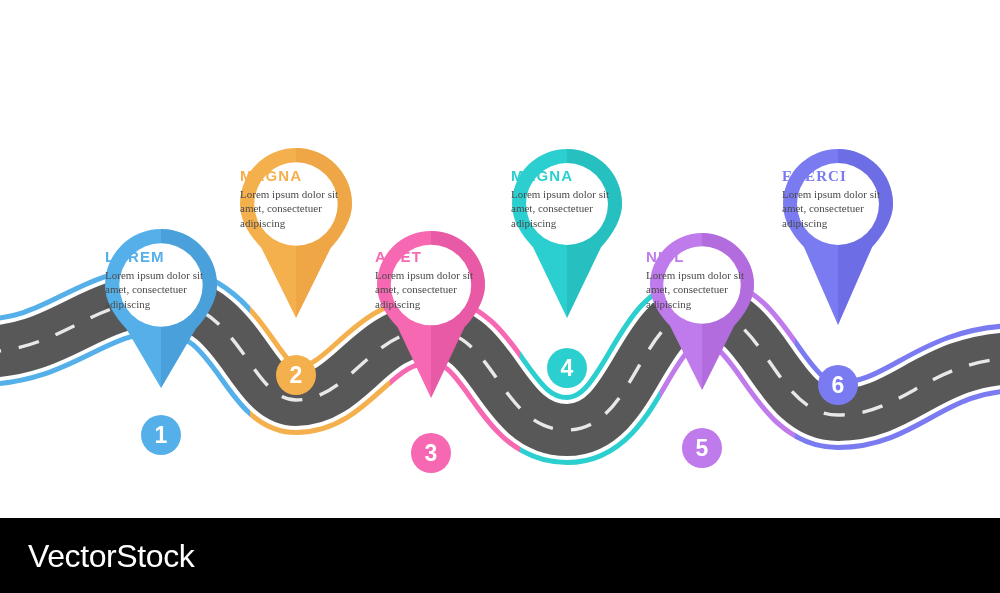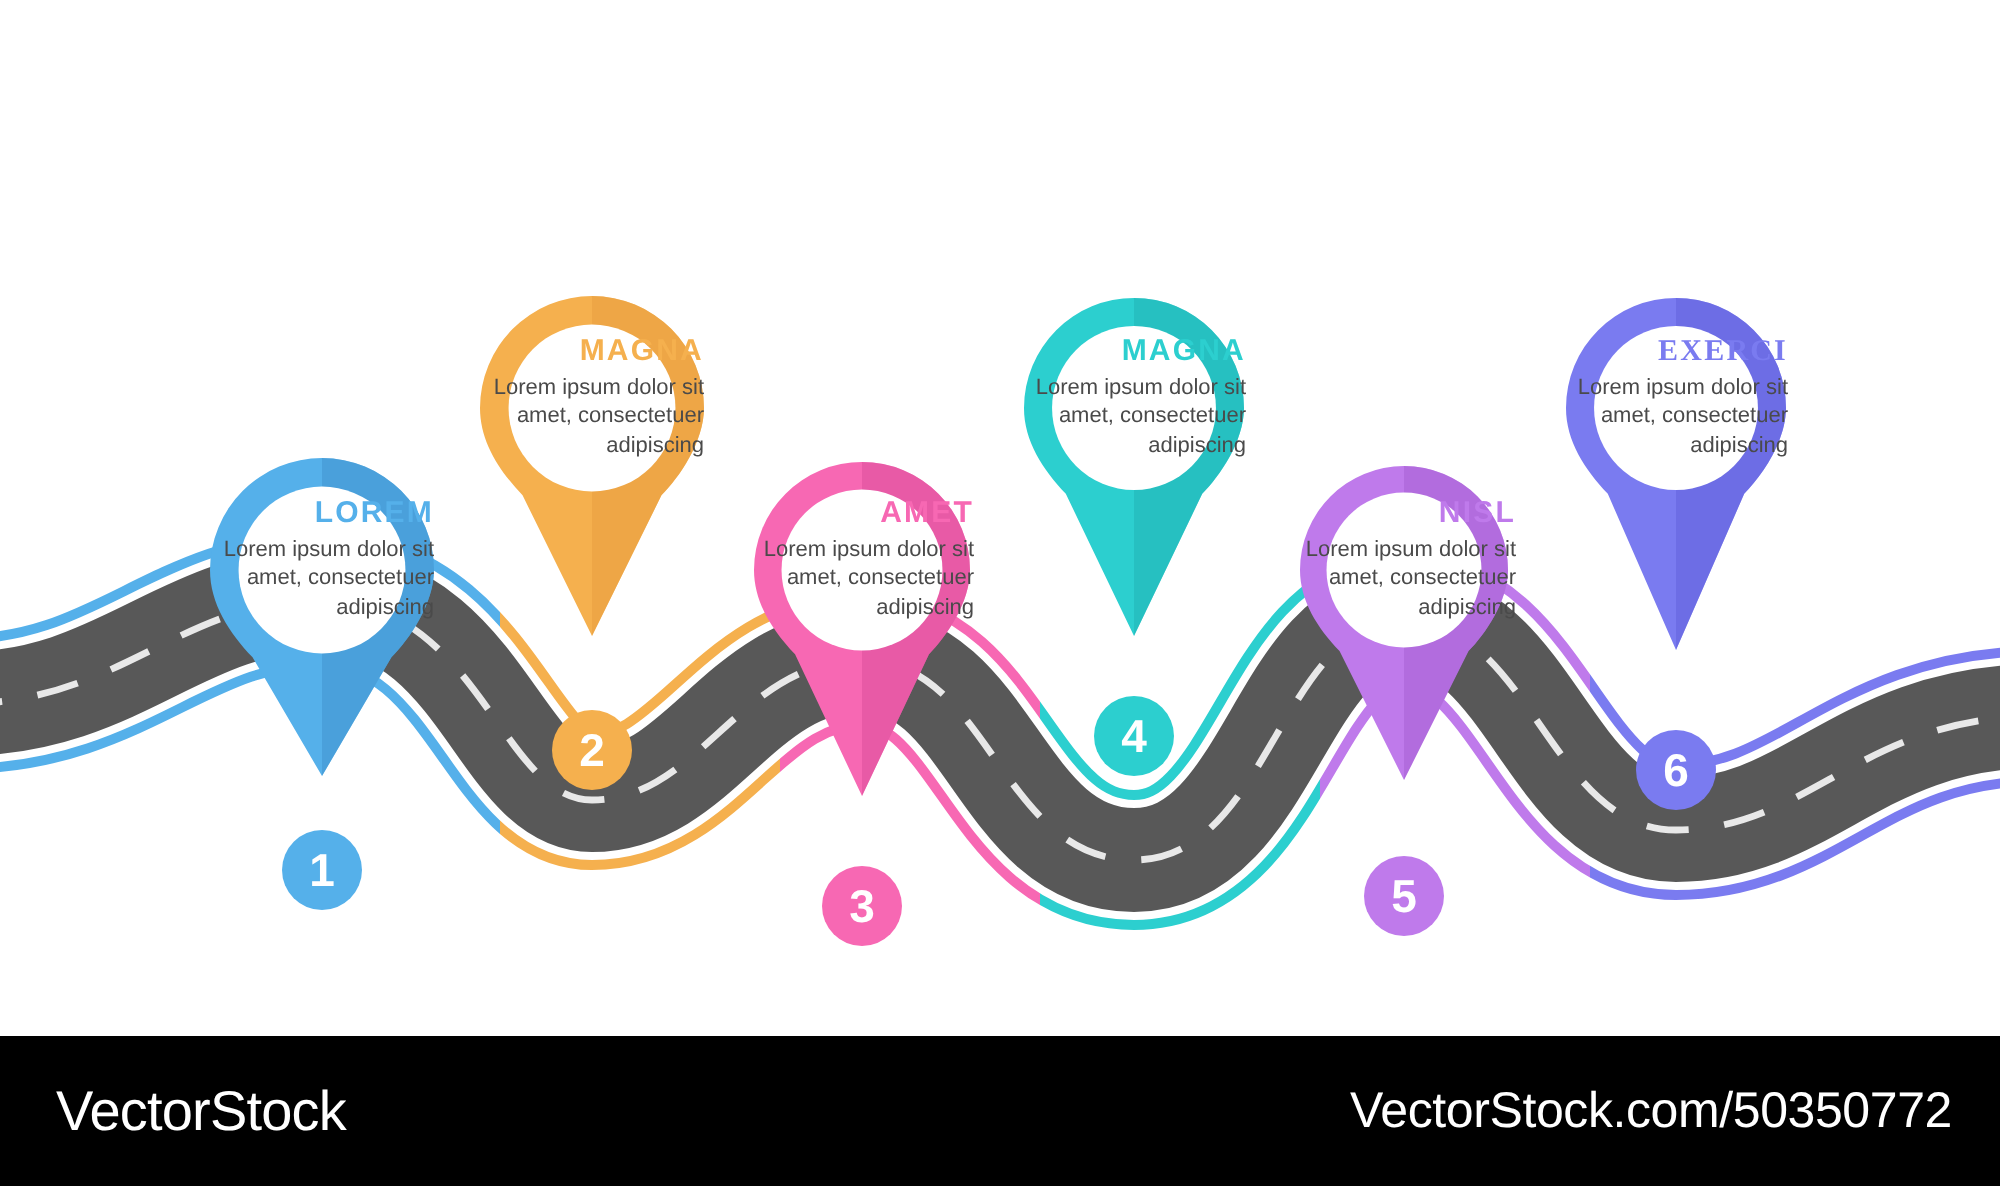--- a/index.html
+++ b/index.html
@@ -23,47 +23,48 @@
   .title-accent{
     font-size:34px;font-weight:bold;color:#56ade8;
     letter-spacing:1.2px;
   }
 
   
   svg.art{position:absolute;left:0;top:0;width:1000px;height:593px;}
 
   
   .pin-text{
-    position:absolute;text-align:right;width:112px;
+    position:absolute;text-align:left;width:112px;
     pointer-events:none;
   }
   .pin-title{
     font-size:15px;font-weight:bold;letter-spacing:1.1px;
     margin:0 0 2px 0;line-height:1.1;
   }
   .pin-body{
     font-size:11px;color:#4a4a4a;line-height:1.32;
     margin:0;
+    font-family:Liberation Serif, serif;
   }
 
   
   .badge-num{
     position:absolute;width:40px;text-align:center;
     font-size:23px;font-weight:bold;color:#ffffff;
     line-height:40px;pointer-events:none;
   }
 
   
   .footer{
     position:absolute;left:0;bottom:0;width:1000px;height:75px;
     background:#000000;
   }
   .footer-brand{
     position:absolute;left:28px;top:50%;transform:translateY(-50%);
-    color:#ffffff;font-size:28px;letter-spacing:-0.4px;
+    color:#ffffff;font-size:32px;letter-spacing:-0.4px;
   }
   .footer-url{
     position:absolute;right:24px;top:50%;transform:translateY(-50%);
     color:#ffffff;font-size:25px;letter-spacing:-0.2px;
   }
 </style>
 </head>
 <body>
 
 <div id="stage">
@@ -200,16 +201,15 @@
 
   <div class="badge-num" style="left:141px;top:415px;">1</div>
   <div class="badge-num" style="left:276px;top:355px;">2</div>
   <div class="badge-num" style="left:411px;top:433px;">3</div>
   <div class="badge-num" style="left:547px;top:348px;">4</div>
   <div class="badge-num" style="left:682px;top:428px;">5</div>
   <div class="badge-num" style="left:818px;top:365px;">6</div>
 
   <div class="footer">
     <div class="footer-brand">VectorStock</div>
-    <div class="footer-url">VectorStock.com/50350772</div>
   </div>
 
 </div>
 
 </body></html>

